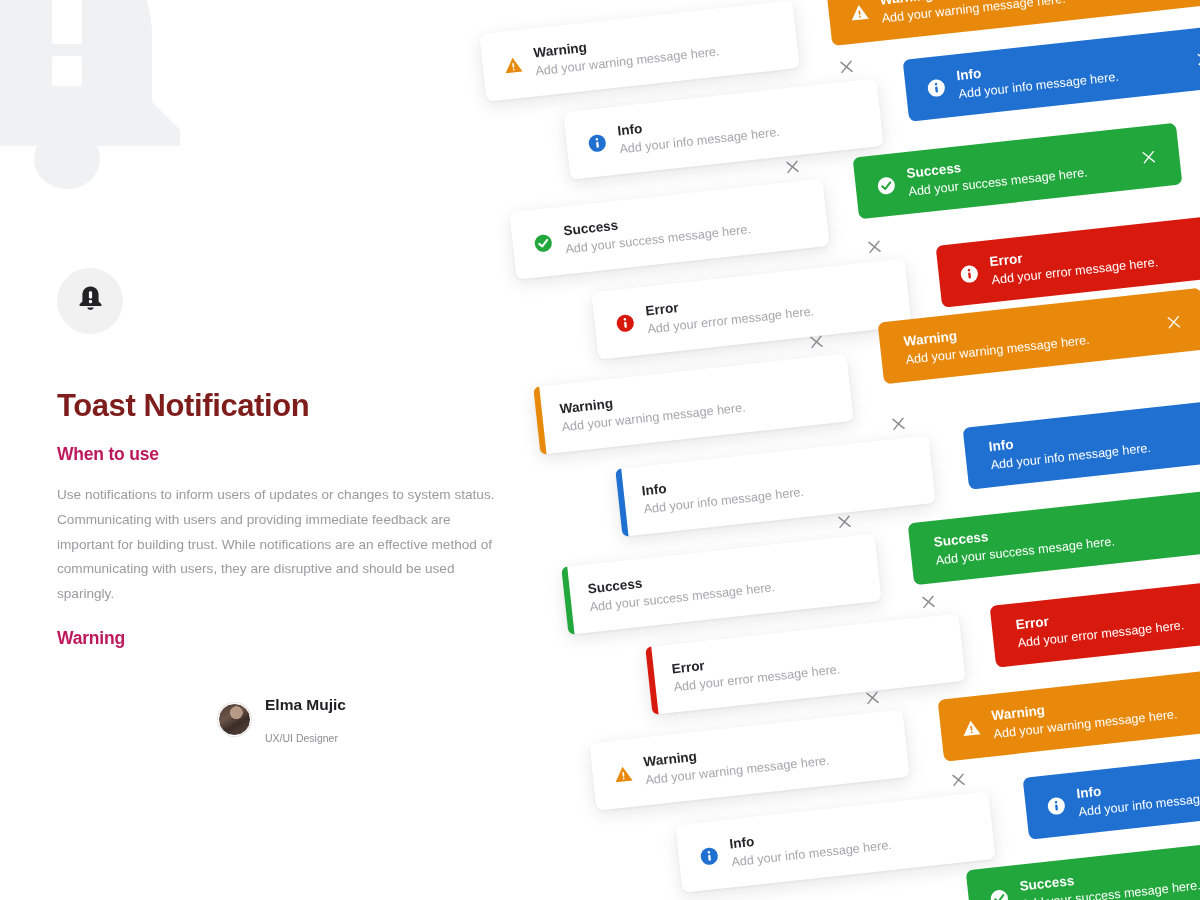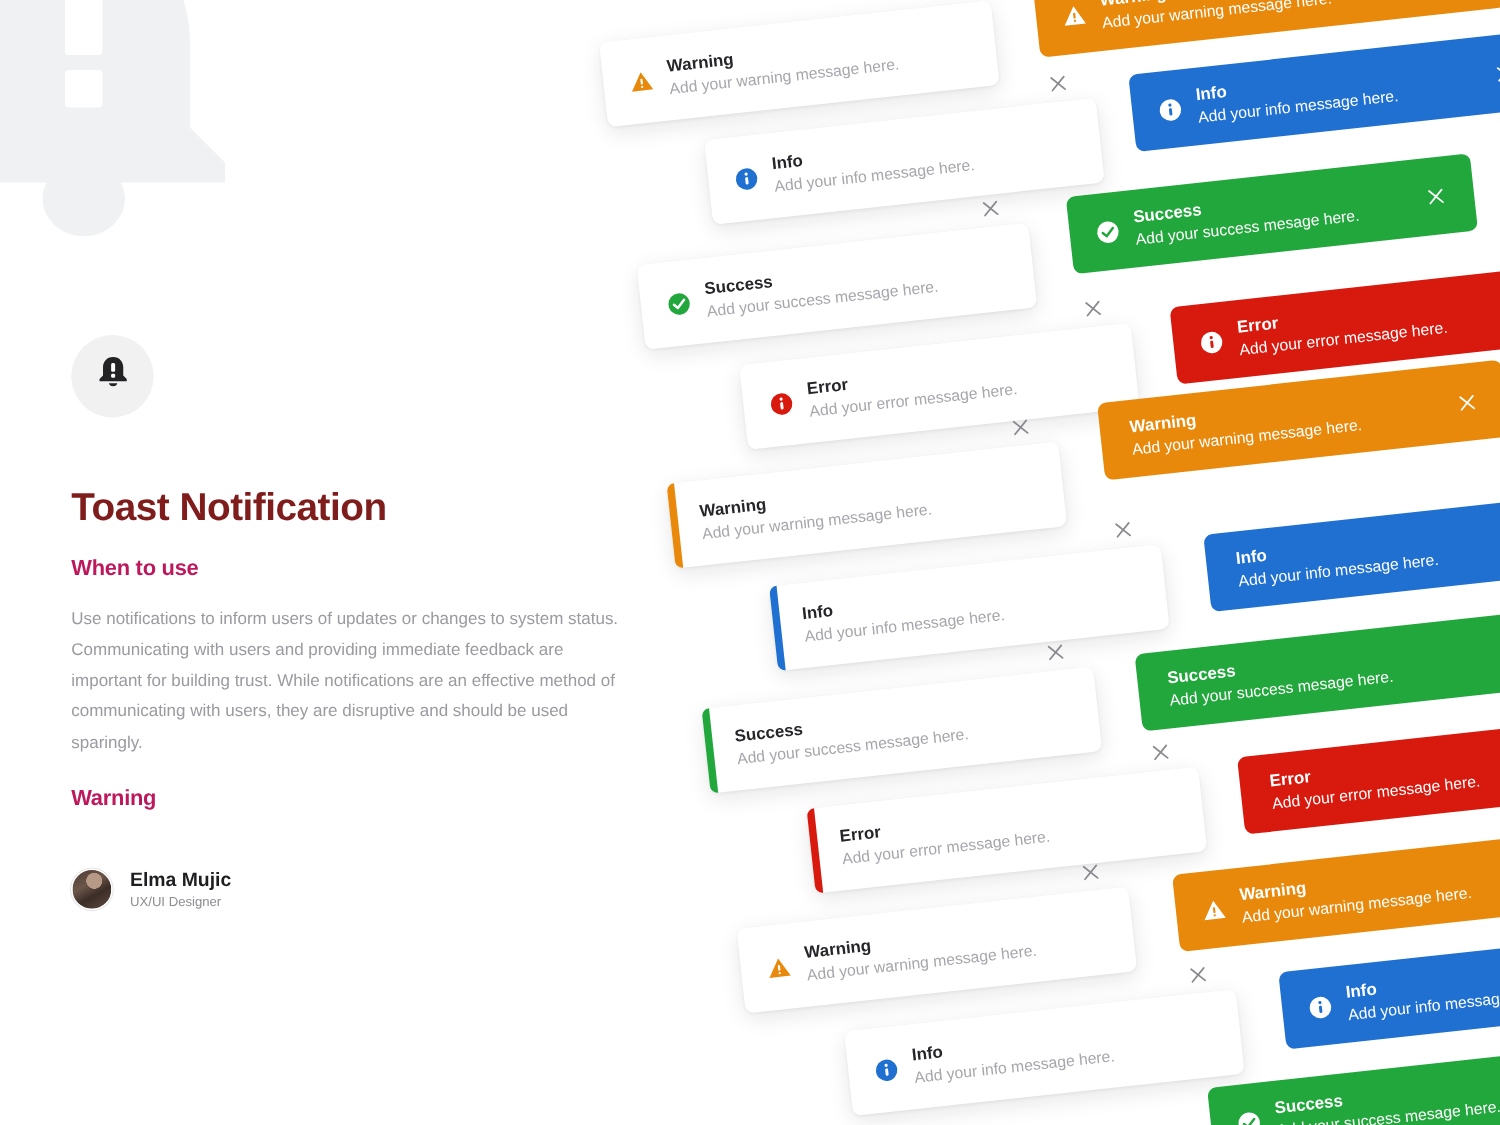--- a/index.html
+++ b/index.html
@@ -39,33 +39,33 @@
   }
   .sec-title{
     font-size:17.5px;font-weight:bold;color:#be185d;
     margin:21px 0 0 0;letter-spacing:-0.2px;
   }
   .sec-body{
     font-size:13.6px;color:#9a9aa1;line-height:1.82;
     margin:18px 12px 0 0;width:445px;
   }
   .author{
-    display:flex;align-items:center;gap:14px;margin-top:46px;
+    display:flex;align-items:center;gap:14px;margin-top:46px;justify-content:center;
   }
   .avatar{
     width:31px;height:31px;border-radius:50%;
     background:
       radial-gradient(circle at 56% 28%, #b69a86 0 22%, transparent 23%),
       linear-gradient(150deg,#4b3a32 0%,#6c564a 38%,#3b2d27 62%,#5d4a40 100%);
     border:1.5px solid #ffffff;
     box-shadow:0 0 0 1px #e6e6e8;
     flex:0 0 auto;
   }
   .author-name{font-size:15.5px;font-weight:bold;color:#1f1f22;line-height:1.25;}
-  .author-role{font-size:10.5px;color:#8c8c93;margin-top:2px;line-height:1.2;}
+  .author-role{font-size:10.5px;color:#8c8c93;margin-top:18px;line-height:1.2;}
 
   
   .toast{
     position:absolute;
     display:flex;align-items:center;
     box-sizing:border-box;
     transform-origin:center center;
     white-space:nowrap;
   }
   .toast.light{

